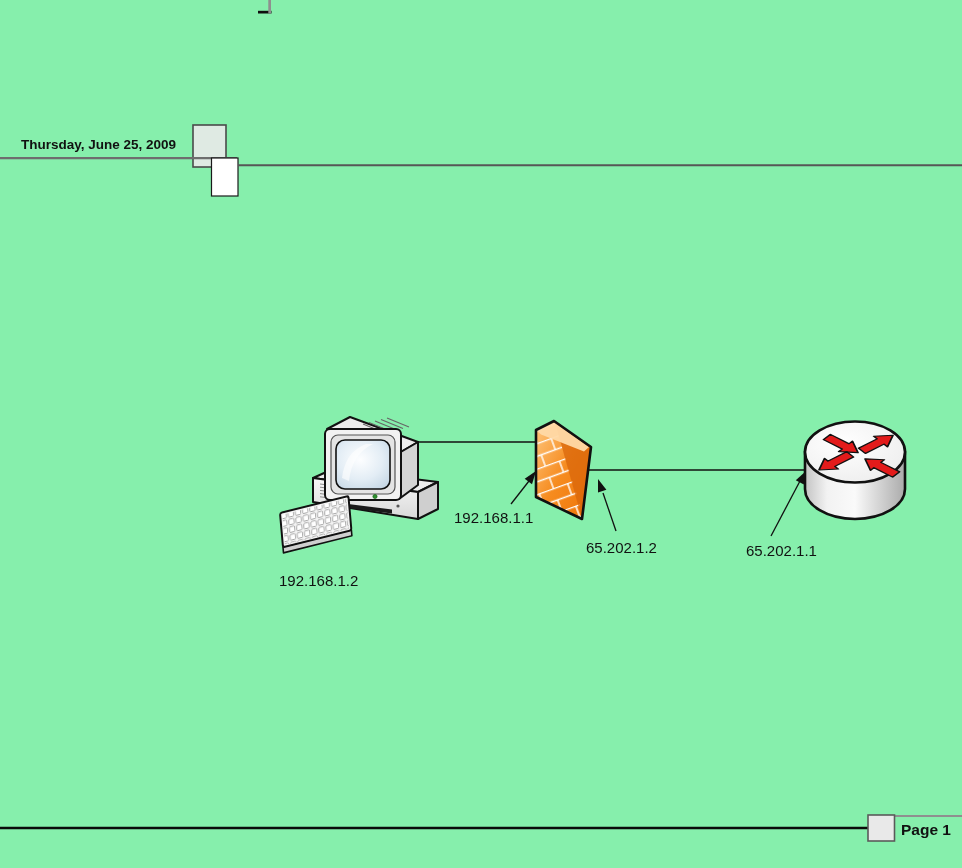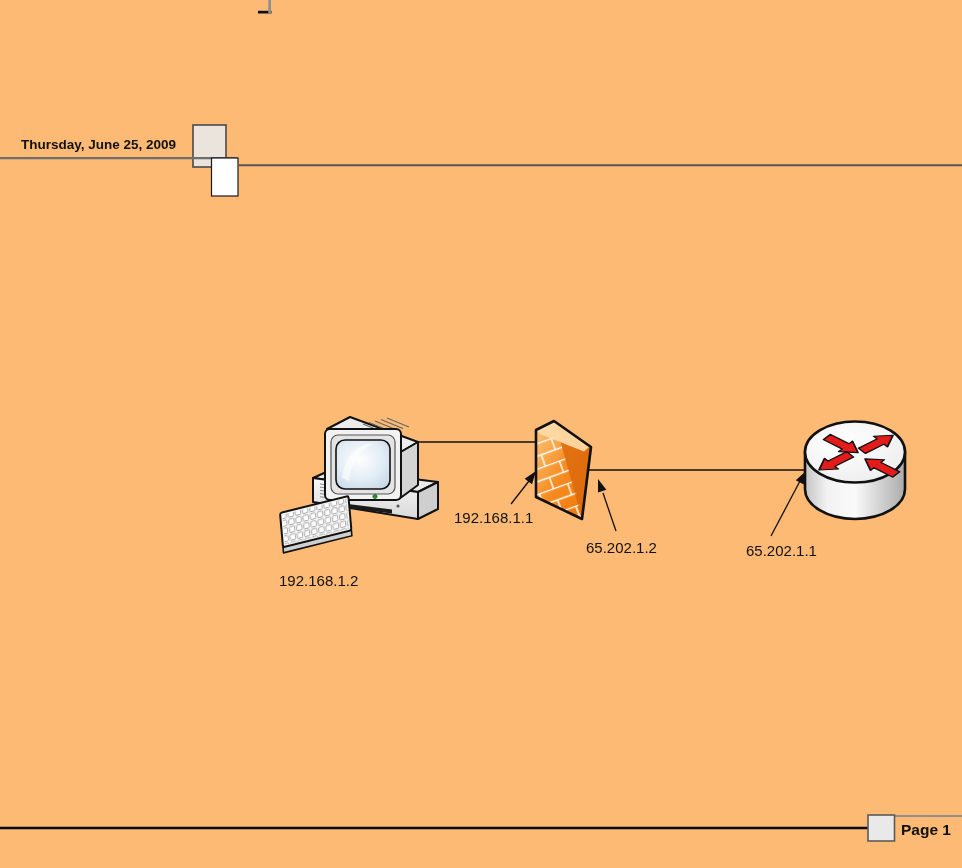--- a/index.html
+++ b/index.html
@@ -1,19 +1,19 @@
 <!DOCTYPE html>
 <html><head>
 <meta charset="utf-8">
 <style>
   html,body{margin:0;padding:0;background:#fff;}
   .page{
     position:relative;
     width:962px;height:868px;
-    background:#fdba74;
+    background:#86efac;
     font-family:"Liberation Sans", sans-serif;
     overflow:hidden;
   }
   svg{position:absolute;left:0;top:0;}
   text{font-family:"Liberation Sans", sans-serif;fill:#111;}
   .hdr-date{font-size:13.5px;font-weight:bold;}
   .pg-label{font-size:15.5px;font-weight:bold;}
   .ip-label{font-size:15px;font-weight:normal;}
 </style>
 </head>

